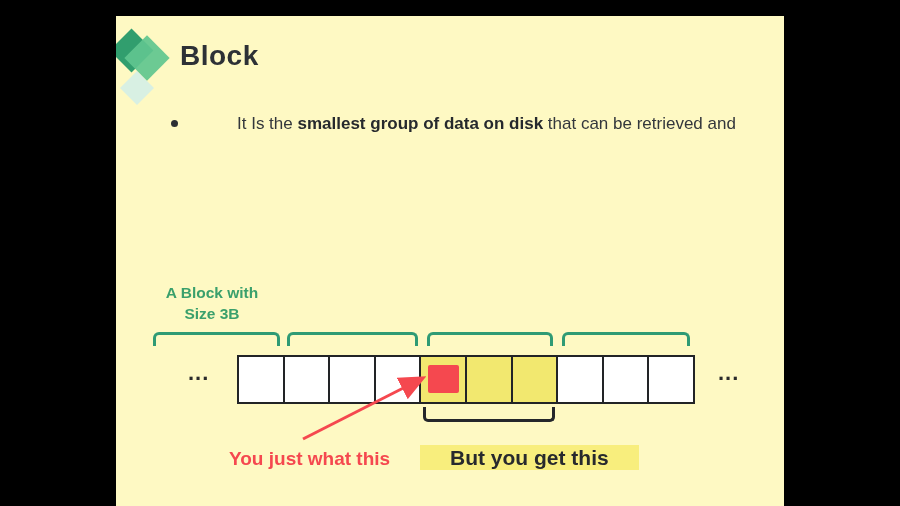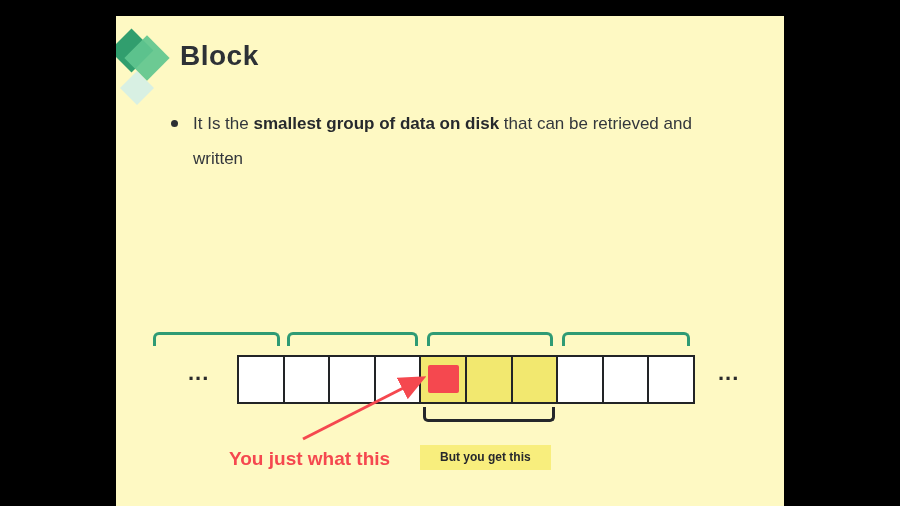--- a/index.html
+++ b/index.html
@@ -40,21 +40,21 @@
   
   .bullets{
     position:absolute;left:55px;top:90px;width:600px;
     list-style:none;font-size:17px;color:#33373c;
   }
   .bullet{position:relative;padding-left:22px;}
   .bullet .dot{
     position:absolute;left:0;top:14px;width:7px;height:7px;border-radius:50%;
     background:#2b2f33;
   }
-  .bullet-line{line-height:35px;white-space:nowrap;}
+  .bullet-line{line-height:35px;white-space:nowrap;margin-left:44px;}
   .bullet-line b{font-weight:700;color:#26292d;}
   
   .block-label{
     position:absolute;left:34px;top:266px;width:124px;text-align:center;
     color:var(--label-green);font-weight:700;font-size:15.5px;line-height:21px;
   }
   
   .tbracket{
     position:absolute;top:316px;height:14px;
     border:3px solid var(--accent-green);border-bottom:none;
@@ -92,21 +92,21 @@
   
   .arrow-layer{position:absolute;left:0;top:0;width:668px;height:506px;pointer-events:none;}
   
   .caption-red{
     position:absolute;left:113px;top:432px;
     color:var(--red);font-weight:700;font-size:19px;
   }
   .caption-yellow{
     position:absolute;left:304px;top:429px;height:25px;
     background:var(--highlight-yellow);color:#27292d;
-    font-weight:700;font-size:12px;line-height:25px;padding:0 20px;
+    font-weight:700;font-size:21px;line-height:25px;padding:0 30px;
   }
   
   .bottom-bar{
     position:absolute;left:0;right:0;bottom:0;height:14px;background:var(--bar-green);
   }
 </style>
 </head>
 <body>
 
 <div class="slide">
@@ -115,25 +115,28 @@
   <div class="diamond logo-pale"></div>
   <div class="diamond logo-front"></div>
 
   <div class="title">Block</div>
 
   <ul class="bullets">
       <li class="bullet">
         <span class="dot"></span>
         <div>
           <div class="bullet-line"><span>It Is the </span><b>smallest group of data on disk</b><span> that can be retrieved and</span></div>
-          <div class="bullet-line"><span>written</span></div>
         </div>
       </li>
     </ul>
 
+  <div class="block-label">
+    <div>A Block with</div>
+    <div>Size 3B</div>
+  </div>
 
   <div class="tbracket tb1"></div>
   <div class="tbracket tb2"></div>
   <div class="tbracket tb3"></div>
   <div class="tbracket tb4"></div>
 
   <div class="ellipsis ell-left">...</div>
   <div class="ellipsis ell-right">...</div>
 
   <div class="cell-row">

